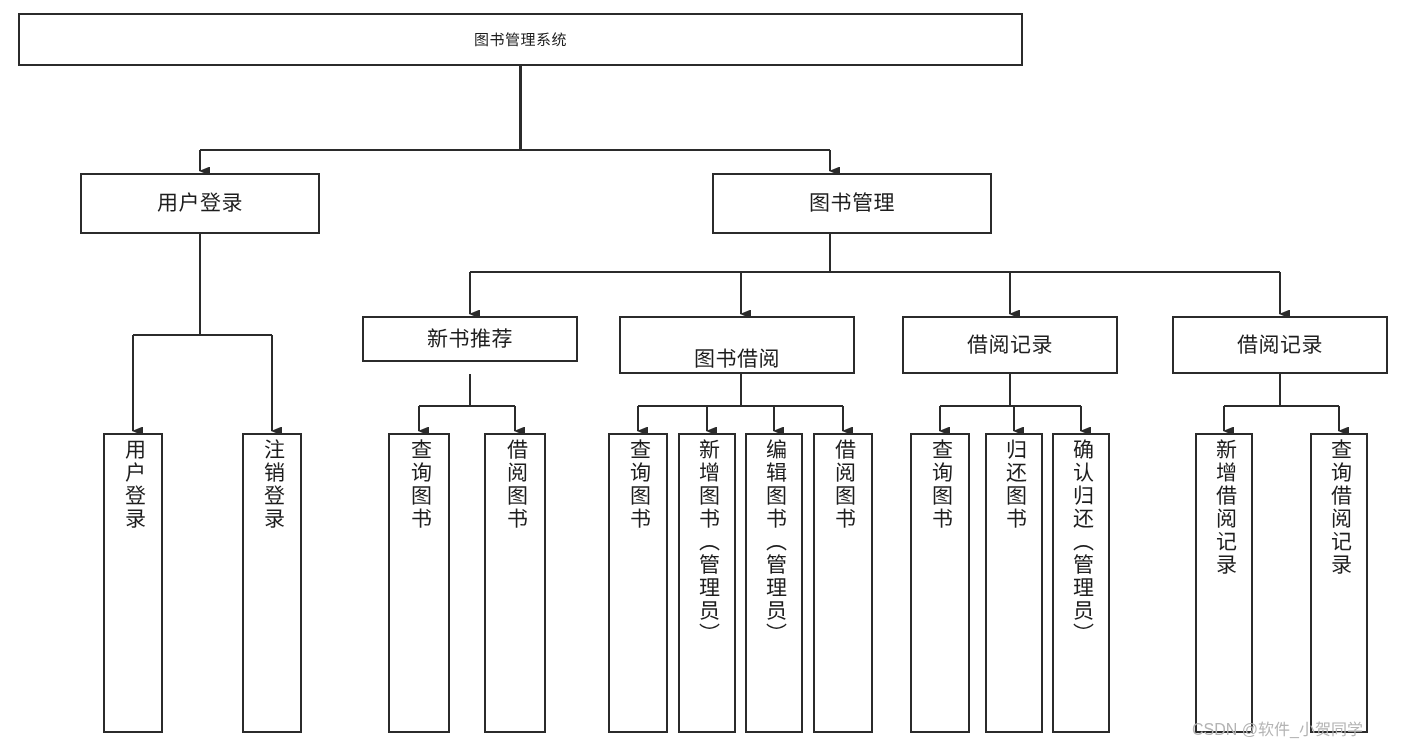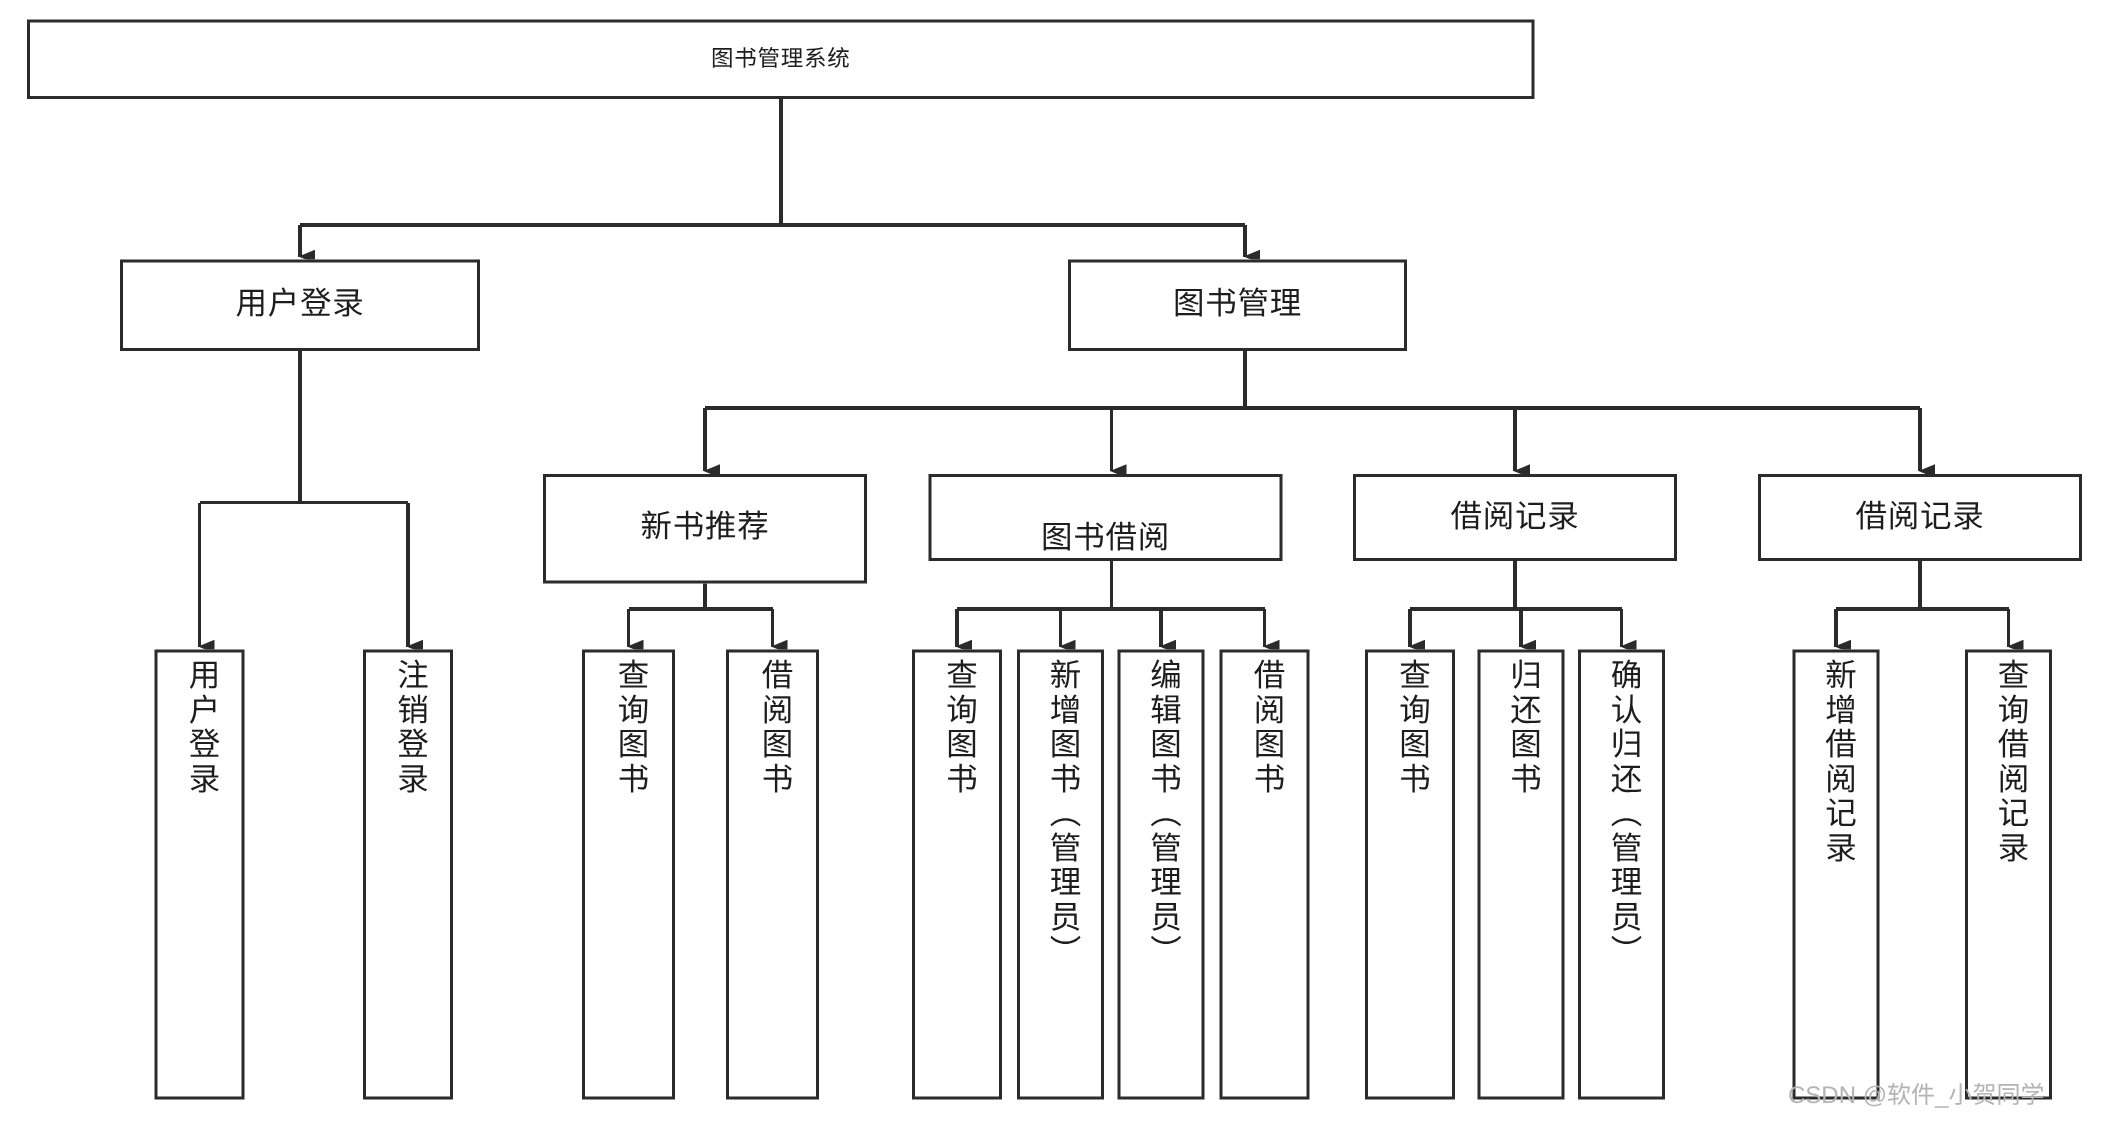--- a/index.html
+++ b/index.html
@@ -115,24 +115,24 @@
       </g>
   </svg>
 
   <div id="node-layer">
       <div class="node-box horizontal root" style="left: 18px; top: 13px; width: 1005px; height: 53px;">
         <span class="node-label">图书管理系统</span>
       </div>
       <div class="node-box horizontal" style="left: 80px; top: 173px; width: 240px; height: 61px;">
         <span class="node-label">用户登录</span>
       </div>
-      <div class="node-box horizontal" style="left: 712px; top: 173px; width: 226px; height: 61px;">
+      <div class="node-box horizontal" style="left: 712px; top: 173px; width: 280px; height: 61px;">
         <span class="node-label">图书管理</span>
       </div>
-      <div class="node-box horizontal" style="left: 362px; top: 316px; width: 216px; height: 73px;">
+      <div class="node-box horizontal" style="left: 362px; top: 316px; width: 216px; height: 46px;">
         <span class="node-label">新书推荐</span>
       </div>
       <div class="node-box horizontal" style="left: 619px; top: 316px; width: 236px; height: 58px; align-items: flex-end;">
         <span class="node-label">图书借阅</span>
       </div>
       <div class="node-box horizontal" style="left: 902px; top: 316px; width: 216px; height: 58px;">
         <span class="node-label">借阅记录</span>
       </div>
       <div class="node-box horizontal" style="left: 1172px; top: 316px; width: 216px; height: 58px;">
         <span class="node-label">借阅记录</span>

